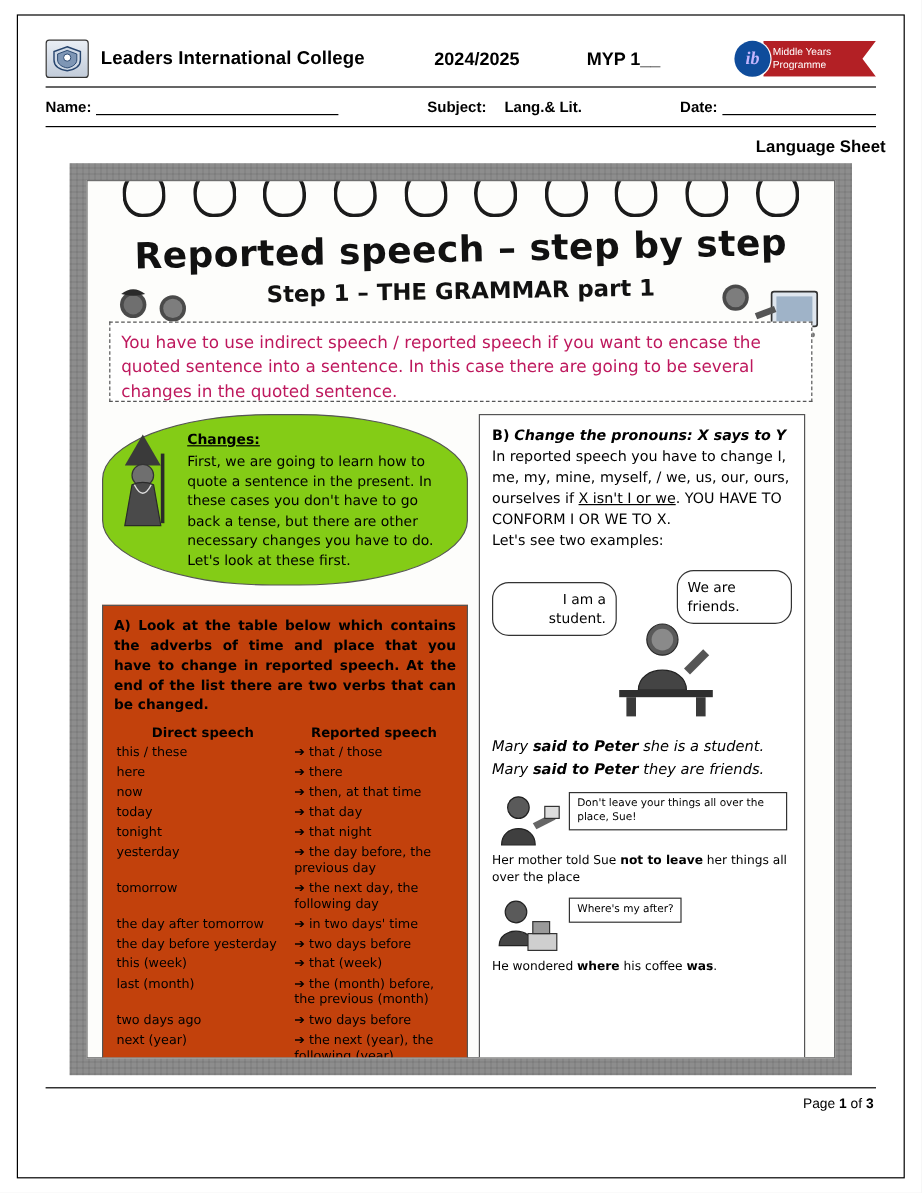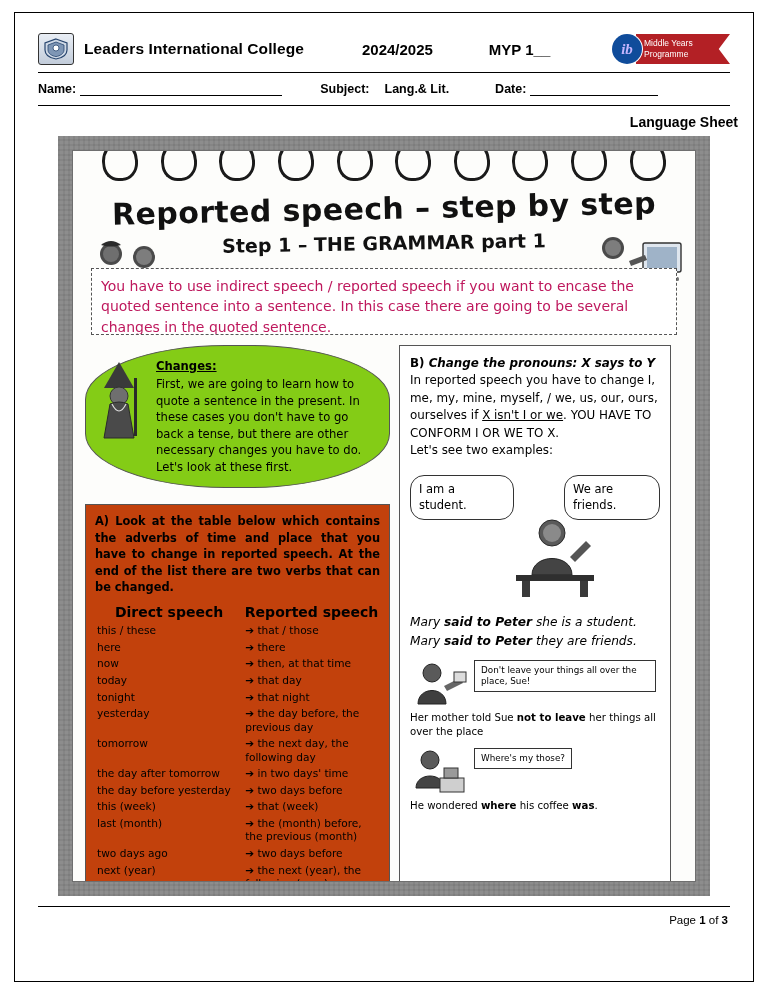--- a/index.html
+++ b/index.html
@@ -112,20 +112,21 @@
     border: none;
     border-top: 1.5px solid #000;
     margin: 4px 8px 0 8px;
   }
   .fields-row {
     display: flex;
     align-items: flex-end;
     margin: 9px 8px 0 8px;
     font-size: 12.5px;
     font-weight: bold;
+    justify-content: space-between;
   }
   .field {
     display: flex;
     align-items: flex-end;
   }
   .field-label { white-space: nowrap; }
   .field-line {
     border-bottom: 1px solid #000;
     height: 13px;
     margin-left: 4px;
@@ -277,21 +278,21 @@
     font-weight: bold;
     line-height: 1.45;
     text-align: justify;
     margin-bottom: 7px;
   }
   .tbl { width: 100%; border-collapse: collapse; font-size: 10.6px; }
   .tbl th {
     font-weight: bold;
     text-align: center;
     padding-bottom: 3px;
-    font-size: 14px;
+    font-size: 11px;
   }
   .tbl td {
     vertical-align: top;
     padding: 1.5px 2px;
     line-height: 1.28;
   }
   .tbl td.c1 { width: 52%; }
   .tbl td.c2 { width: 48%; }
   
   .box-b {
@@ -314,21 +315,21 @@
   }
   .bubble {
     position: absolute;
     border: 1px solid #333;
     border-radius: 14px;
     background: #fff;
     font-size: 11.5px;
     line-height: 1.35;
     padding: 6px 8px;
   }
-  .bubble.b1 { left: 0; top: 14px; width: 86px; }
+  .bubble.b1 { left: 0; top: 24px; width: 86px; text-align: right; }
   .bubble.b2 { right: 0; top: 14px; width: 78px; }
   .ex-lines {
     font-style: italic;
     font-size: 12.2px;
     line-height: 1.5;
     margin-top: 2px;
   }
   .ex-lines b { font-style: italic; font-weight: bold; }
   .mini-ex { margin-top: 10px; }
   .mini-callout {
@@ -594,21 +595,21 @@
             <div class="mini-ex">
               <div class="mini-row">
                 <span>
                   <svg width="58" height="46" viewBox="0 0 58 46">
                     <circle cx="20" cy="12" r="9" fill="#5a5a5a" stroke="#222"></circle>
                     <path d="M6 40 C6 24 34 24 34 40 Z" fill="#444" stroke="#222"></path>
                     <rect x="30" y="30" width="24" height="14" fill="#cfcfcf" stroke="#333"></rect>
                     <rect x="34" y="20" width="14" height="10" fill="#9a9a9a" stroke="#333"></rect>
                   </svg>
                 </span>
-                <span class="mini-callout">Where's my those?</span>
+                <span class="mini-callout">Where's my after?</span>
               </div>
               <div class="mini-caption">
                 <span>He wondered </span><b>where</b><span> his coffee </span><b>was</b><span>.</span>
               </div>
             </div>
 
           </div>
         </div>
       </div>
     </div>

